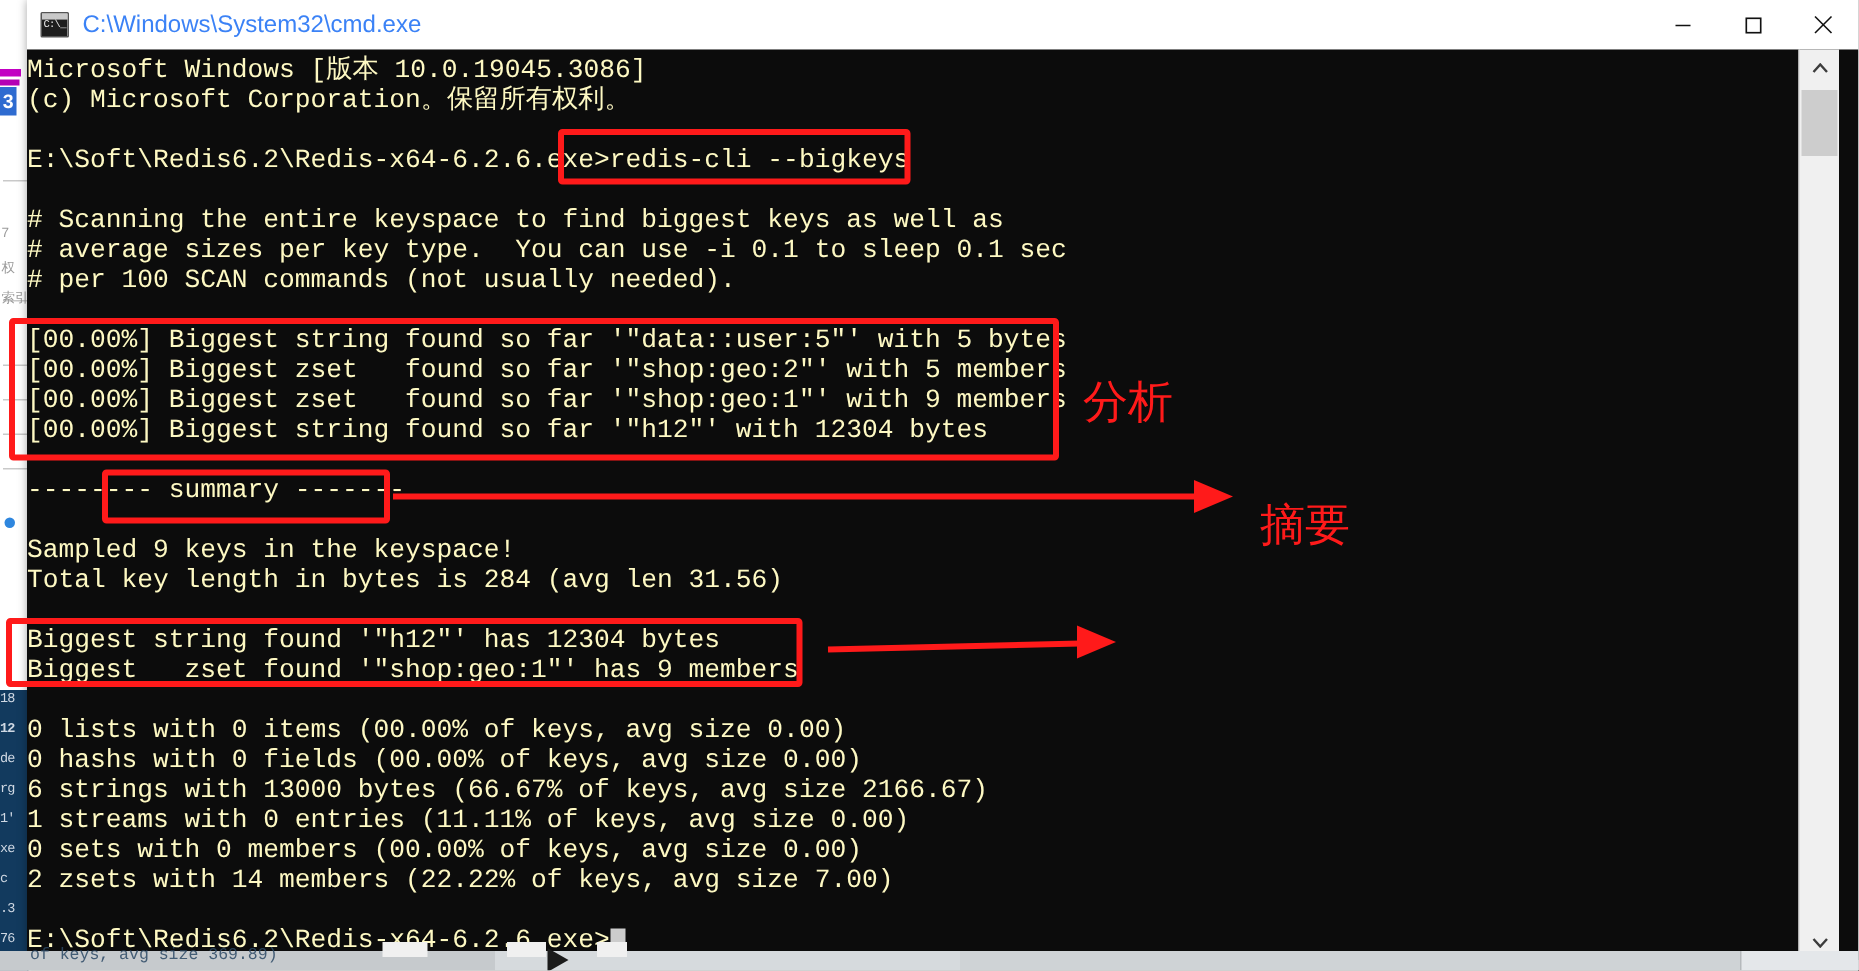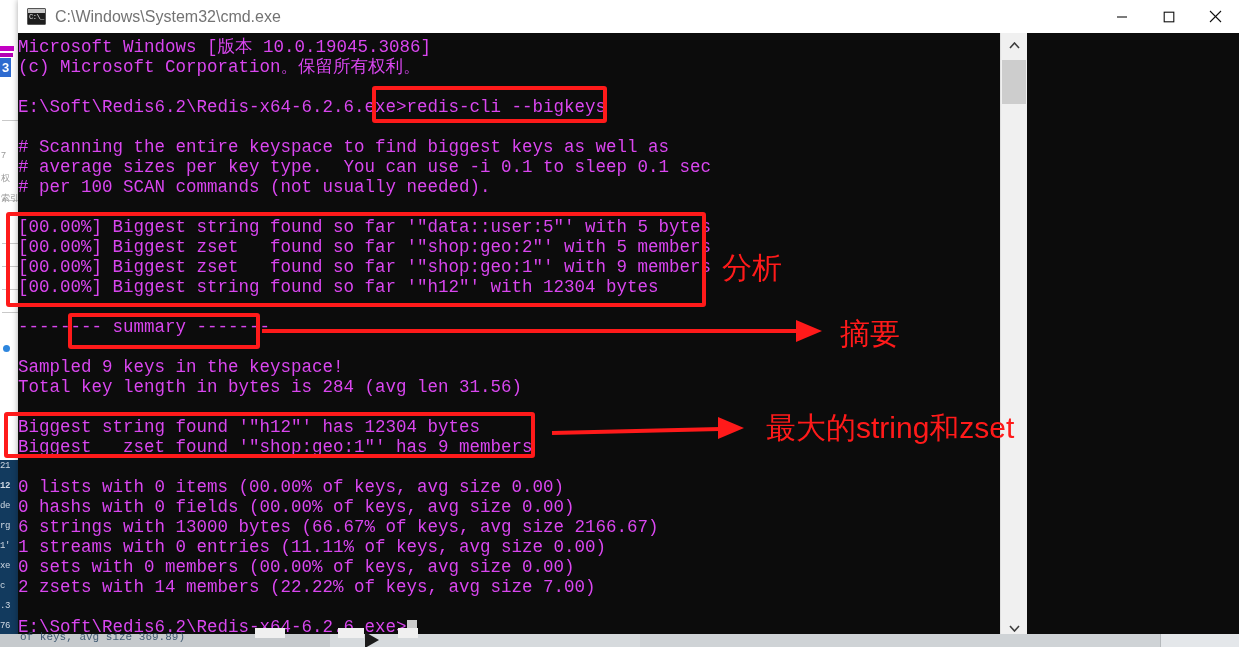--- a/index.html
+++ b/index.html
@@ -132,21 +132,21 @@
     position: absolute;
     top: 628px;
     height: 10px;
     background: #f0f0f0;
   }
 
   
   .cmd-window {
     position: absolute;
     left: 18px; top: 0;
-    width: 1009px; height: 640px;
+    width: 1208px; height: 640px;
     background: #0c0c0c;
     box-shadow: 0 0 6px rgba(0,0,0,0.35);
   }
   .titlebar {
     position: absolute;
     left: 0; top: 0;
     width: 1221px; height: 33px;
     background: #ffffff;
     border-bottom: 1px solid #e6e6e6;
     display: flex;
@@ -175,21 +175,21 @@
     color: #e8e8e8;
     font-family: "Liberation Mono", monospace;
     font-size: 7px;
     line-height: 9px;
     padding-left: 1px;
     letter-spacing: -0.5px;
   }
   .title-text {
     margin-left: 9px;
     font-size: 16px;
-    color: #737373;
+    color: #3b82f6;
     white-space: nowrap;
   }
   .win-buttons {
     margin-left: auto;
     display: flex;
     height: 33px;
   }
   .win-btn {
     width: 47px;
     height: 33px;
@@ -208,21 +208,21 @@
     background: #0c0c0c;
     overflow: hidden;
   }
   .term-text {
     position: absolute;
     left: 0px; top: 4px;
     width: 1178px;
     font-family: "Liberation Mono", monospace;
     font-size: 17.5px;
     line-height: 20px;
-    color: #d946ef;
+    color: #fef9c3;
     white-space: pre;
     letter-spacing: 0px;
   }
   .term-text .line { height: 20px; }
   .cursor {
     display: inline-block;
     width: 10px;
     height: 15px;
     background: #cccccc;
     vertical-align: -3px;
@@ -288,21 +288,21 @@
   <div class="bg-grey-line" style="top:243px;"></div>
   <div class="bg-grey-line" style="top:266px;"></div>
   <div class="bg-grey-line" style="top:289px;"></div>
   <div class="bg-grey-line" style="top:312px;"></div>
   <div class="bg-faint-text" style="top:150px;">7</div>
   <div class="bg-faint-text" style="top:172px;">权</div>
   <div class="bg-faint-text" style="top:192px;">索引</div>
   <div class="bg-dot" style="top:345px;"></div>
 
   <div class="bg-navy-window"></div>
-  <div class="bg-navy-text" style="top:461px;">21</div>
+  <div class="bg-navy-text" style="top:461px;">18</div>
   <div class="bg-navy-text" style="top:481px;font-weight:bold;">12</div>
   <div class="bg-navy-text" style="top:501px;">de</div>
   <div class="bg-navy-text" style="top:521px;">rg</div>
   <div class="bg-navy-text" style="top:541px;">1'</div>
   <div class="bg-navy-text" style="top:561px;">xe</div>
   <div class="bg-navy-text" style="top:581px;">c</div>
   <div class="bg-navy-text" style="top:601px;">.3</div>
   <div class="bg-navy-text" style="top:621px;">76</div>
 
   <div class="cmd-window">
@@ -379,17 +379,16 @@
         <polygon points="822,331 796,320 796,342" fill="#ff1a1a"></polygon>
       </g>
 
       <g>
         <line x1="552" y1="433" x2="720" y2="429" stroke="#ff1a1a" stroke-width="4"></line>
         <polygon points="744,428 718,417 718,439" fill="#ff1a1a"></polygon>
       </g>
     </svg>
 
     <div class="anno-label" style="left:722px; top:248px; font-size:30px;">分析</div>
-    <div class="anno-label" style="left:840px; top:314px; font-size:30px;">摘要</div>
-    <div class="anno-label" style="left:766px; top:408px; font-size:30px;">最大的string和zset</div>
+    <div class="anno-label" style="left:840px; top:330px; font-size:30px;">摘要</div>
   </div>
 
 </div>
 
 </body></html>

